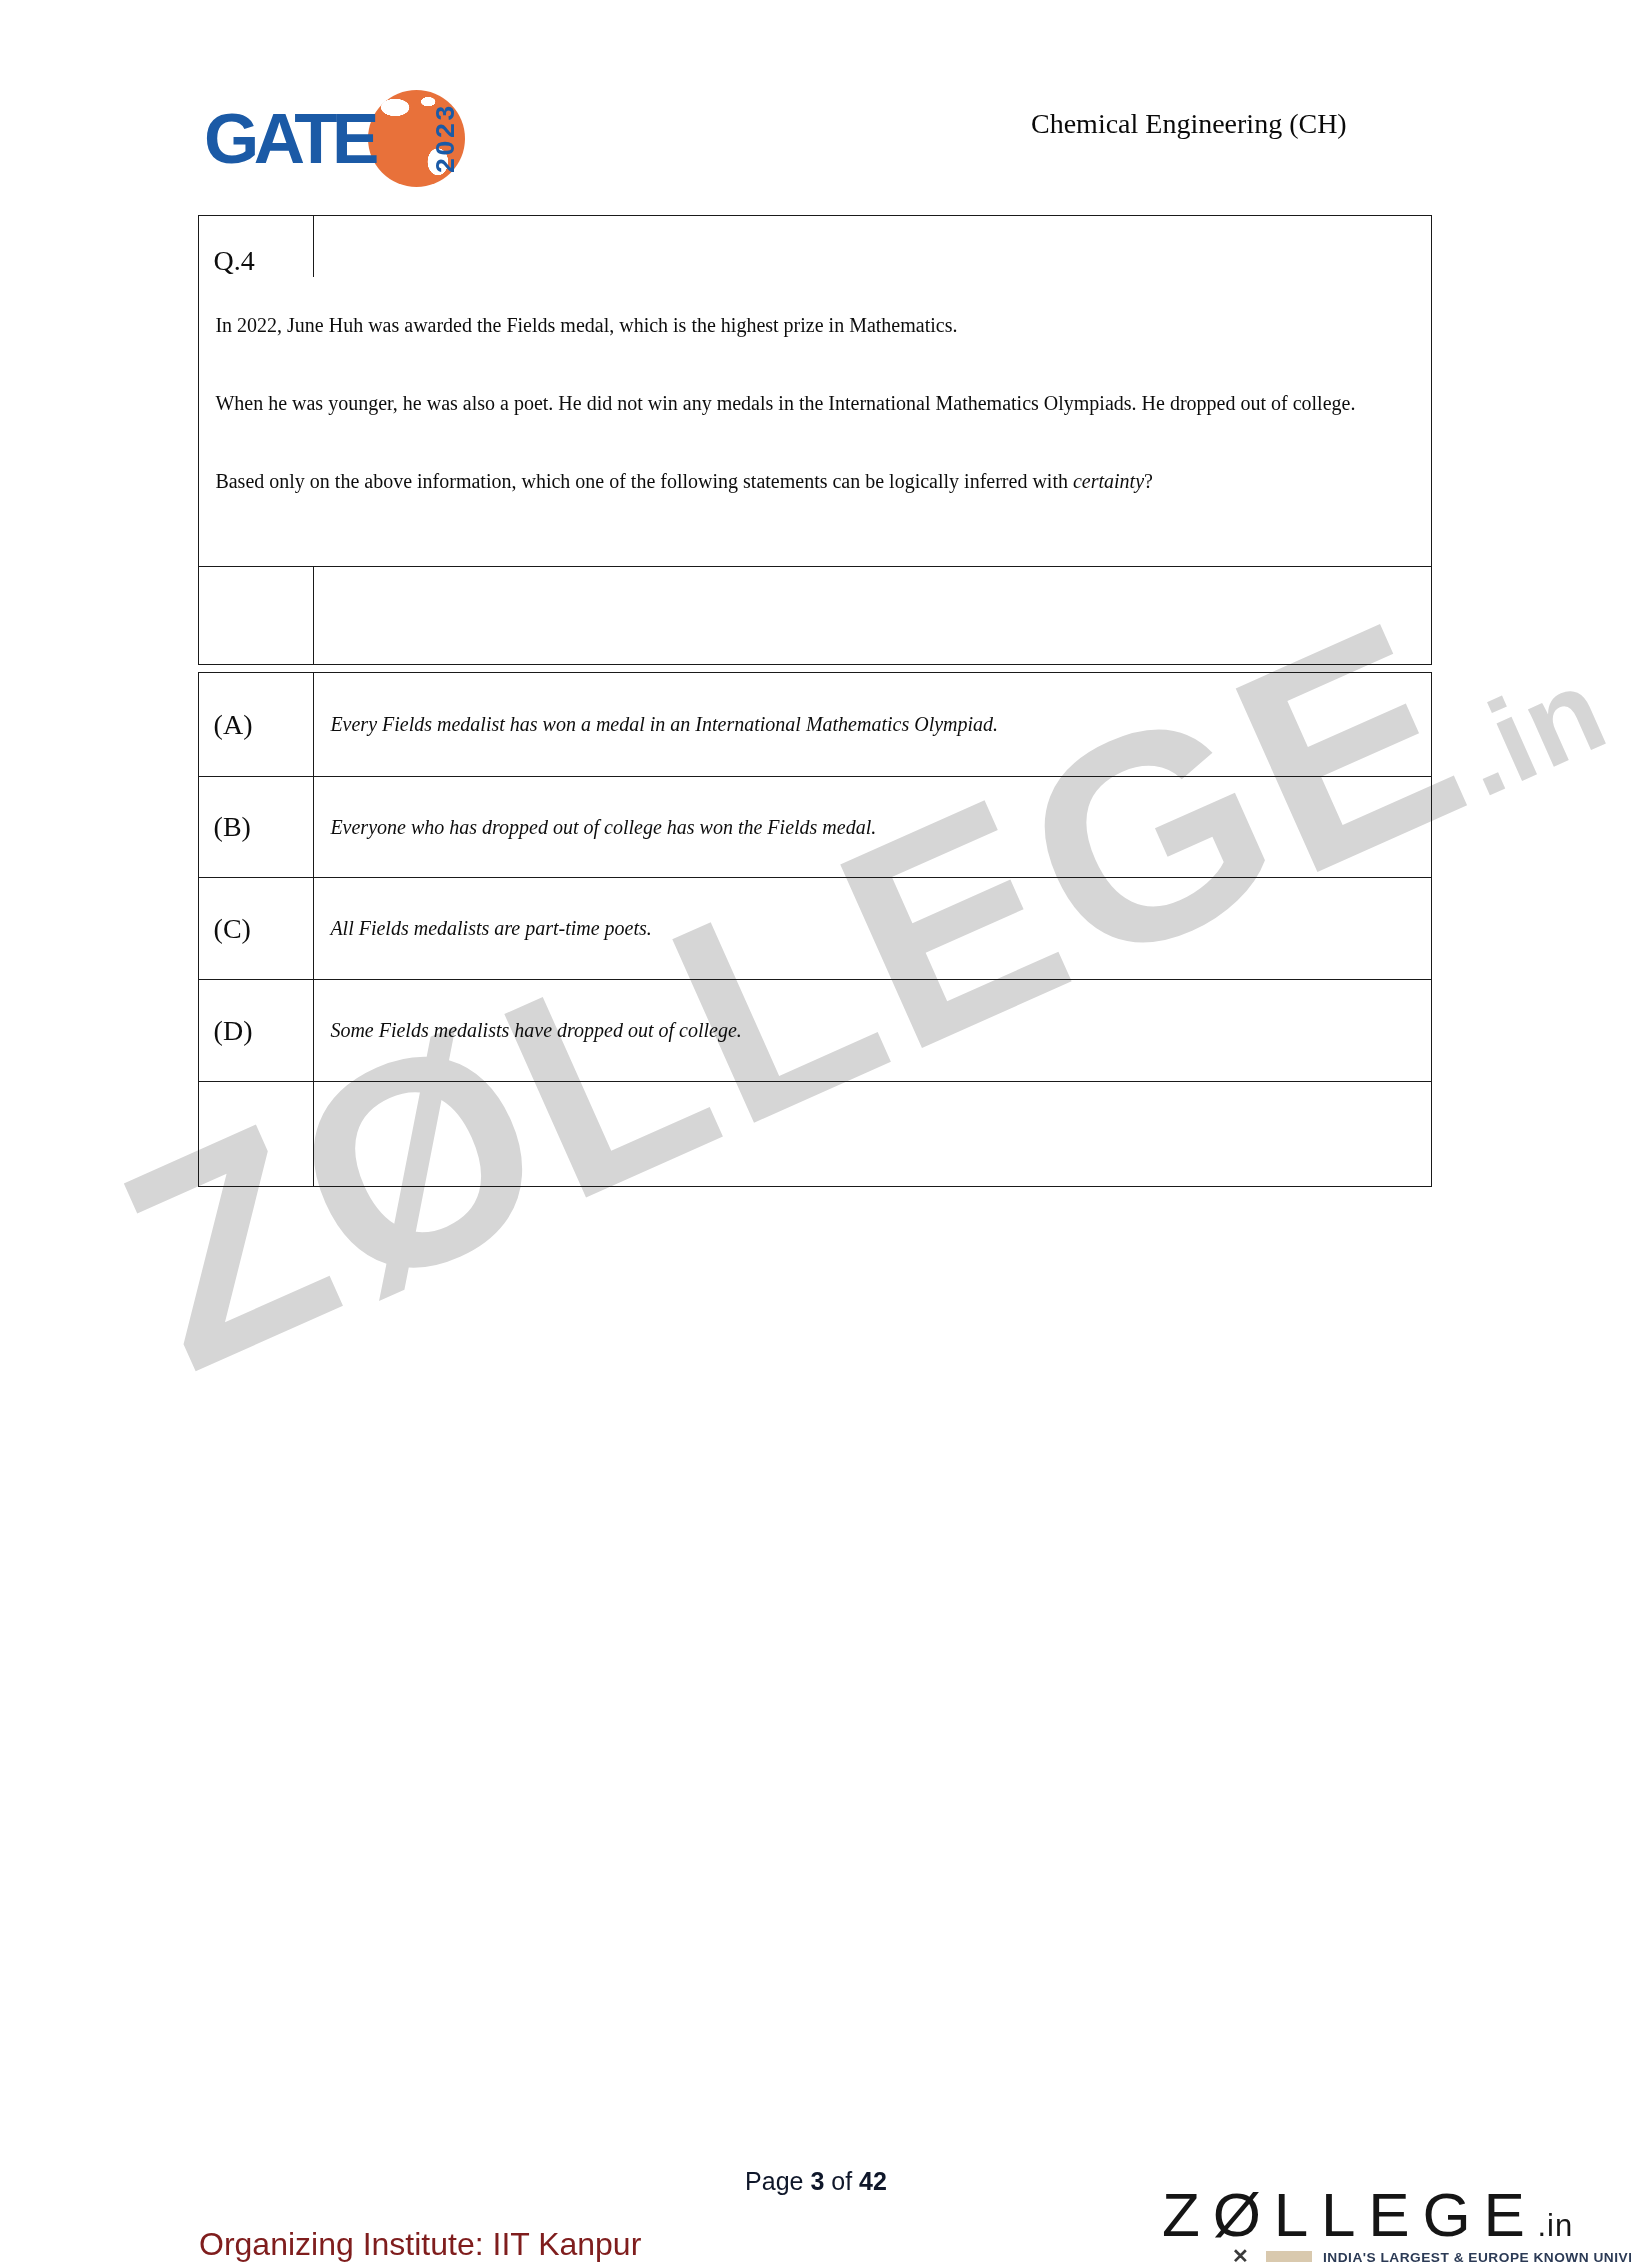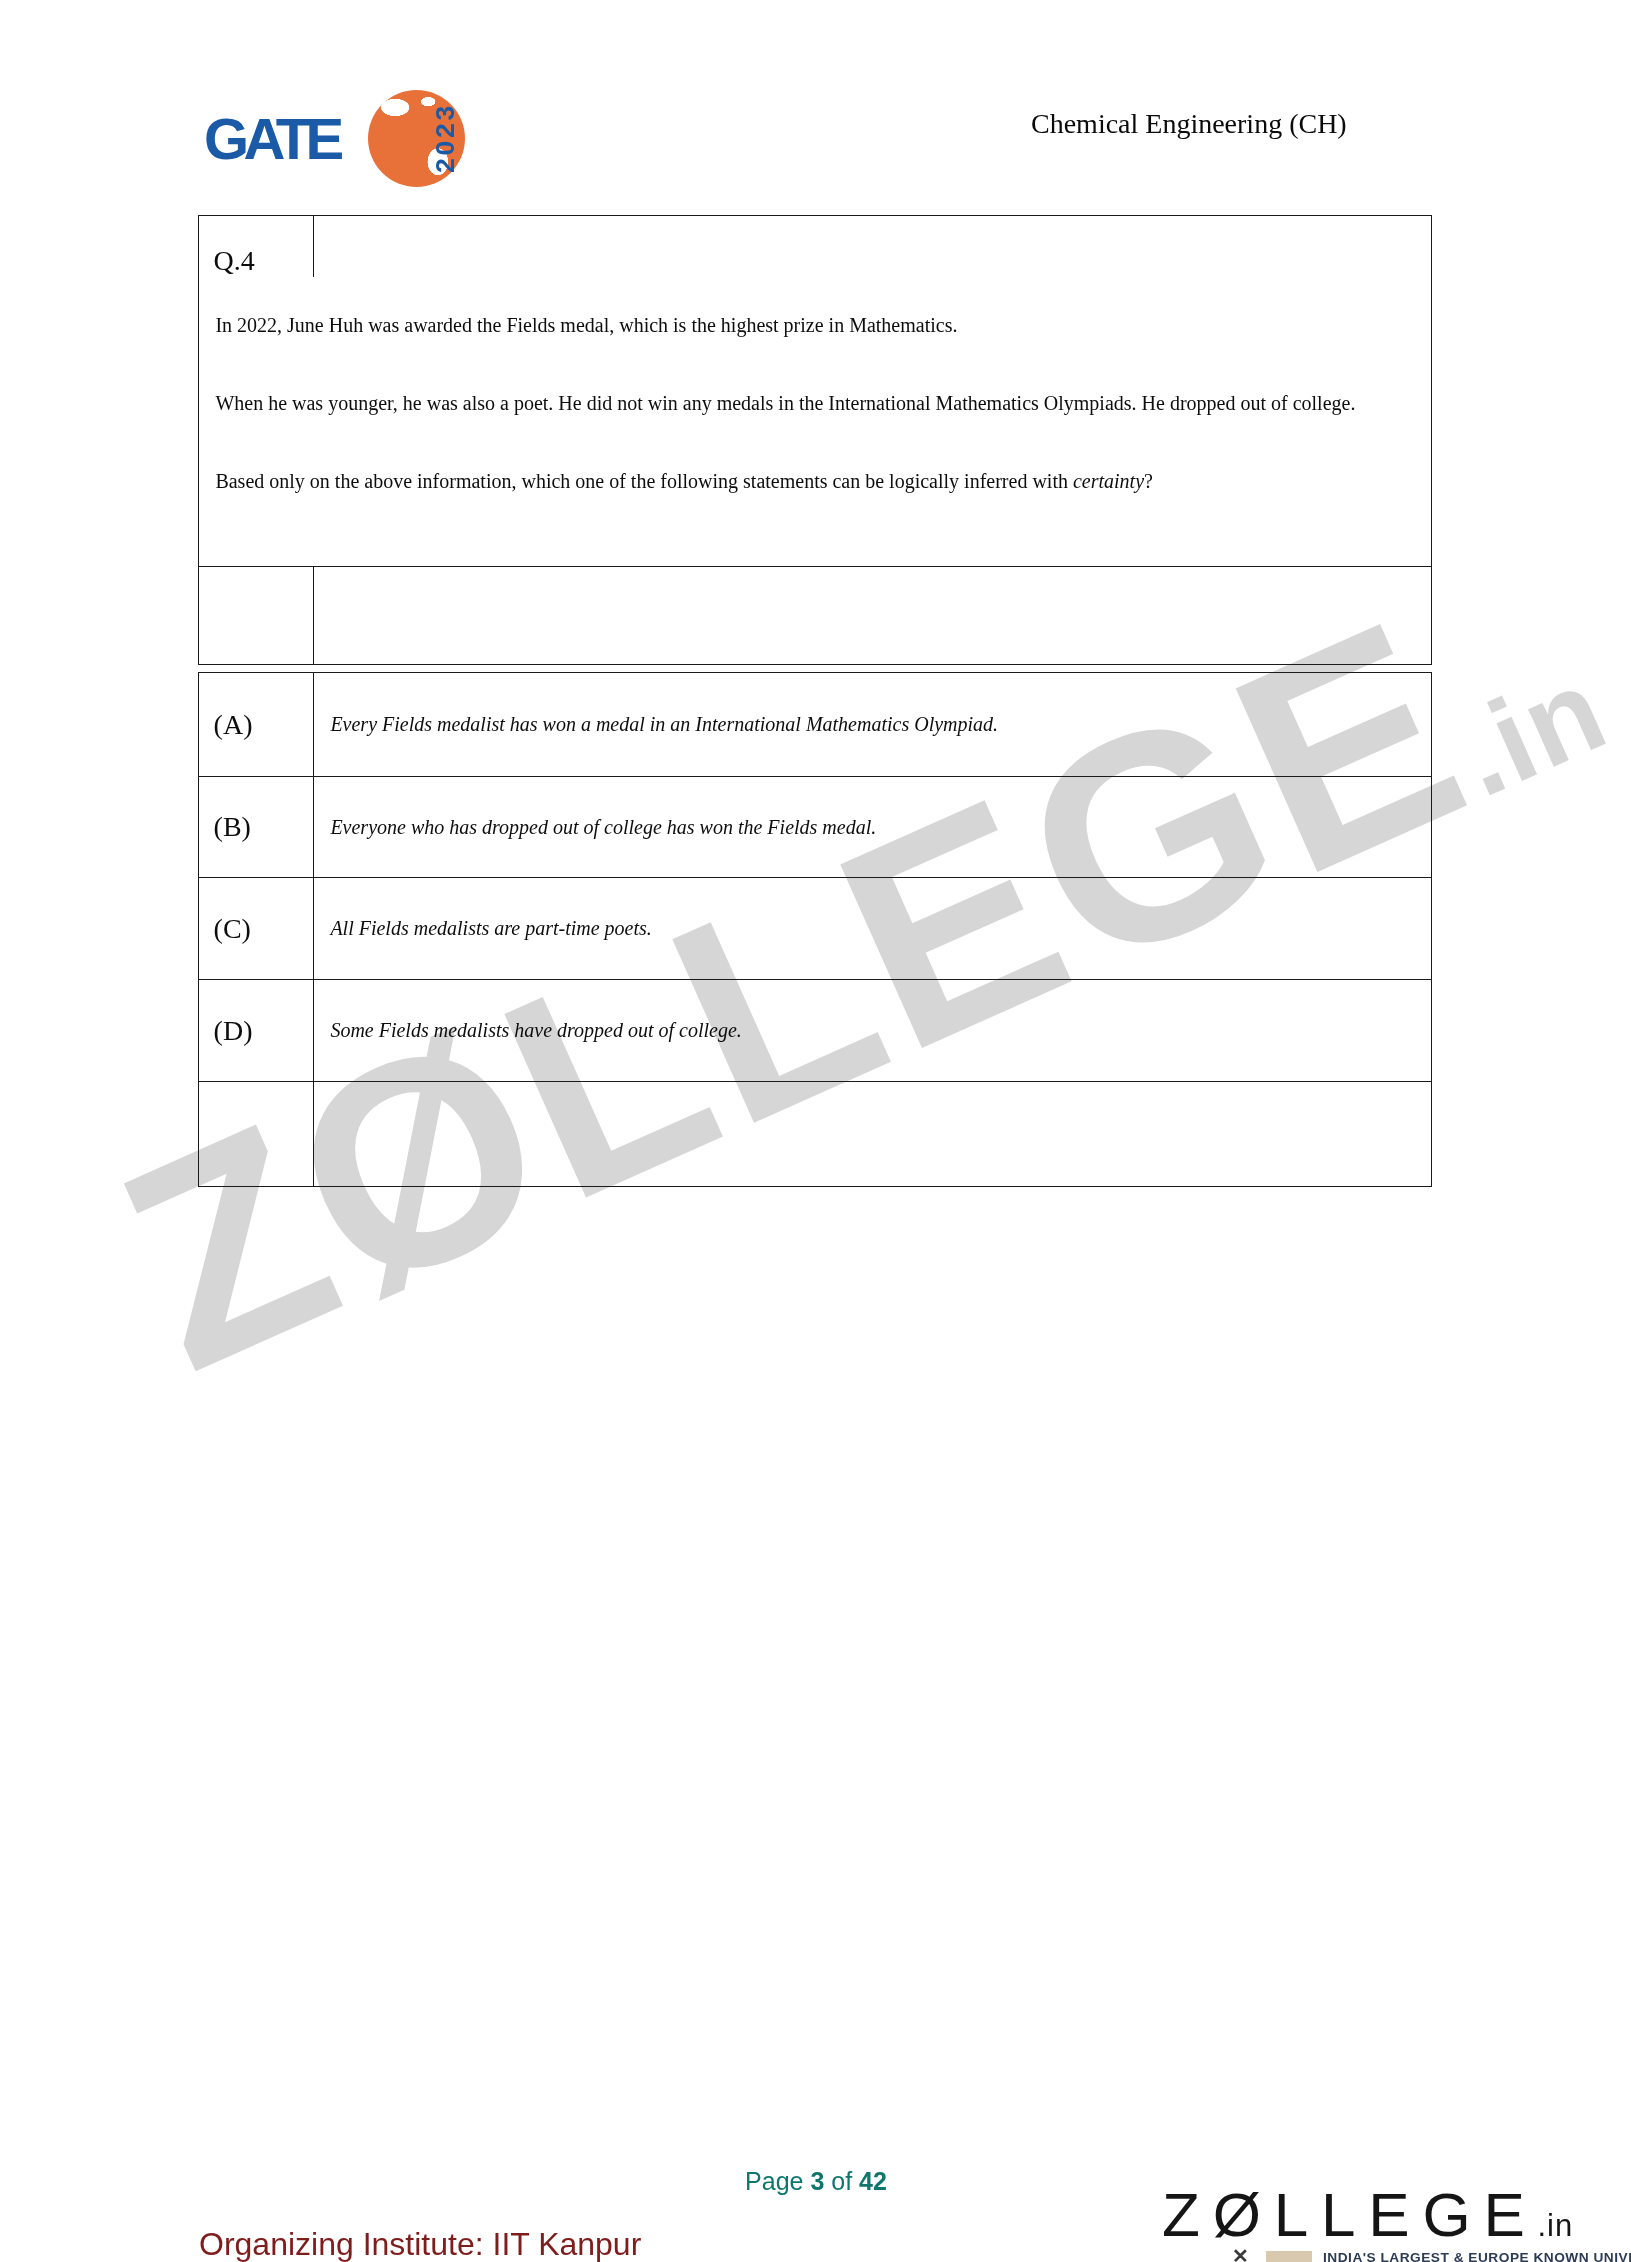--- a/index.html
+++ b/index.html
@@ -37,21 +37,21 @@
     position:absolute;left:164px;top:5.5px;width:97px;height:97px;border-radius:50%;
     background:
       radial-gradient(ellipse 24px 14.6px at 28% 18%, #ffffff 58%, rgba(255,255,255,0) 60%),
       radial-gradient(ellipse 18.3px 24px at 72% 74%, #ffffff 55%, rgba(255,255,255,0) 57%),
       radial-gradient(ellipse 12.8px 8.2px at 62% 12%, #ffffff 55%, rgba(255,255,255,0) 58%),
       #e8713a;
   }
   .gate-text{
     position:absolute;left:0;top:11px;
     font-family:"Liberation Sans", sans-serif;
-    font-weight:bold;font-size:58px;line-height:87px;
+    font-weight:bold;font-size:71px;line-height:87px;
     letter-spacing:-5.5px;color:#1b5aa6;
   }
   .gate-year{
     position:absolute;left:200px;top:12.8px;width:82px;height:82px;
     display:flex;align-items:center;justify-content:center;
     transform:rotate(-90deg);
     font-family:"Liberation Sans", sans-serif;
     font-weight:bold;font-size:26.5px;letter-spacing:2.7px;color:#1b5aa6;
   }
   
@@ -91,21 +91,21 @@
   .h-empty1{height:98px;}
   .h-optA{height:103px;}
   .h-optB{height:101px;}
   .h-optC{height:102px;}
   .h-optD{height:102px;}
   .h-empty2{height:105px;}
   .italic{font-style:italic;}
   
   .page-indicator{
     position:absolute;left:0;right:0;top:2167px;text-align:center;
-    font-family:"Liberation Sans", sans-serif;font-size:25px;color:#0f766e;
+    font-family:"Liberation Sans", sans-serif;font-size:25px;color:#0f172a;
     z-index:2;
   }
   .page-indicator b{font-weight:bold;}
   .organizing-institute{
     position:absolute;left:199px;top:2226px;
     font-family:"Liberation Sans", sans-serif;font-size:32px;
     color:#7f1d1d;z-index:2;white-space:nowrap;
   }
   .brand-logo{
     position:absolute;left:1162px;top:2184px;

